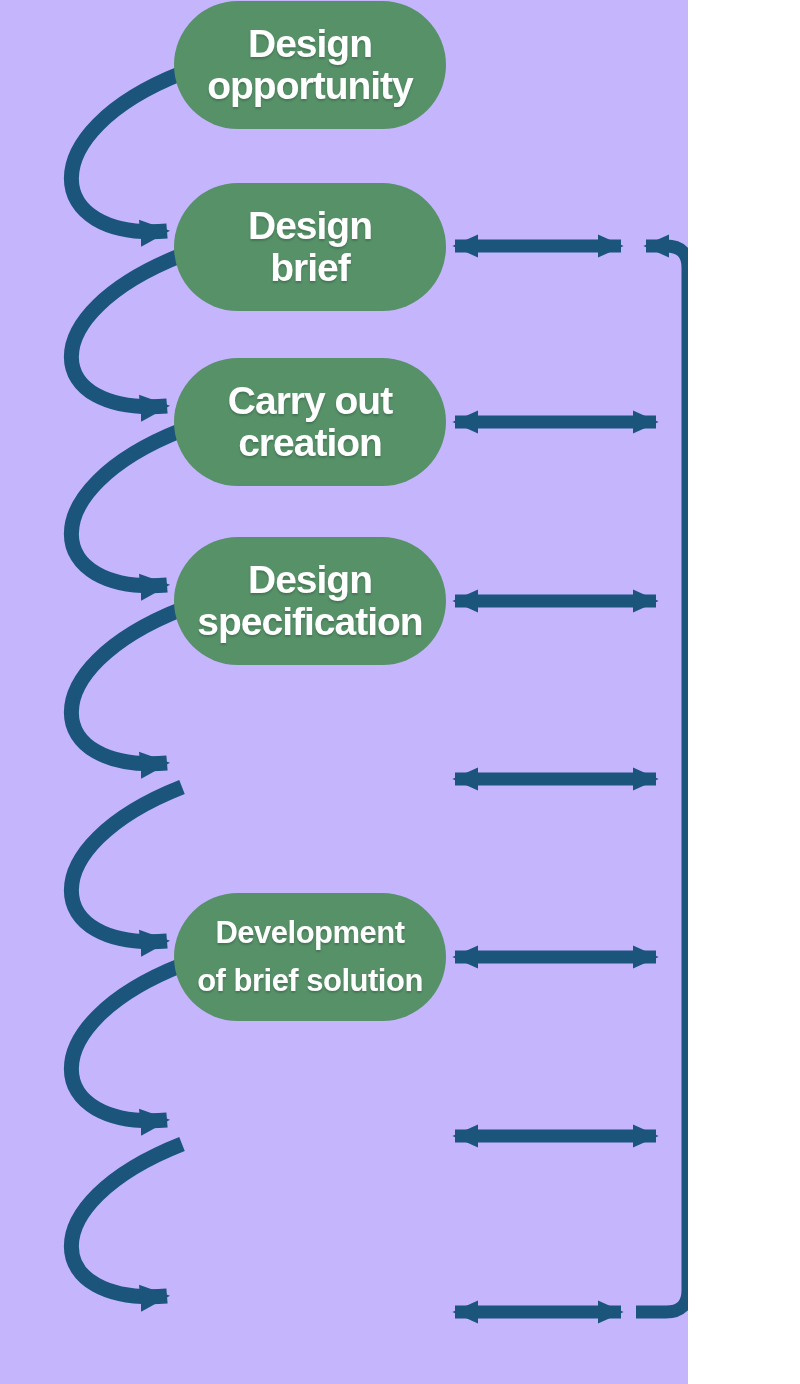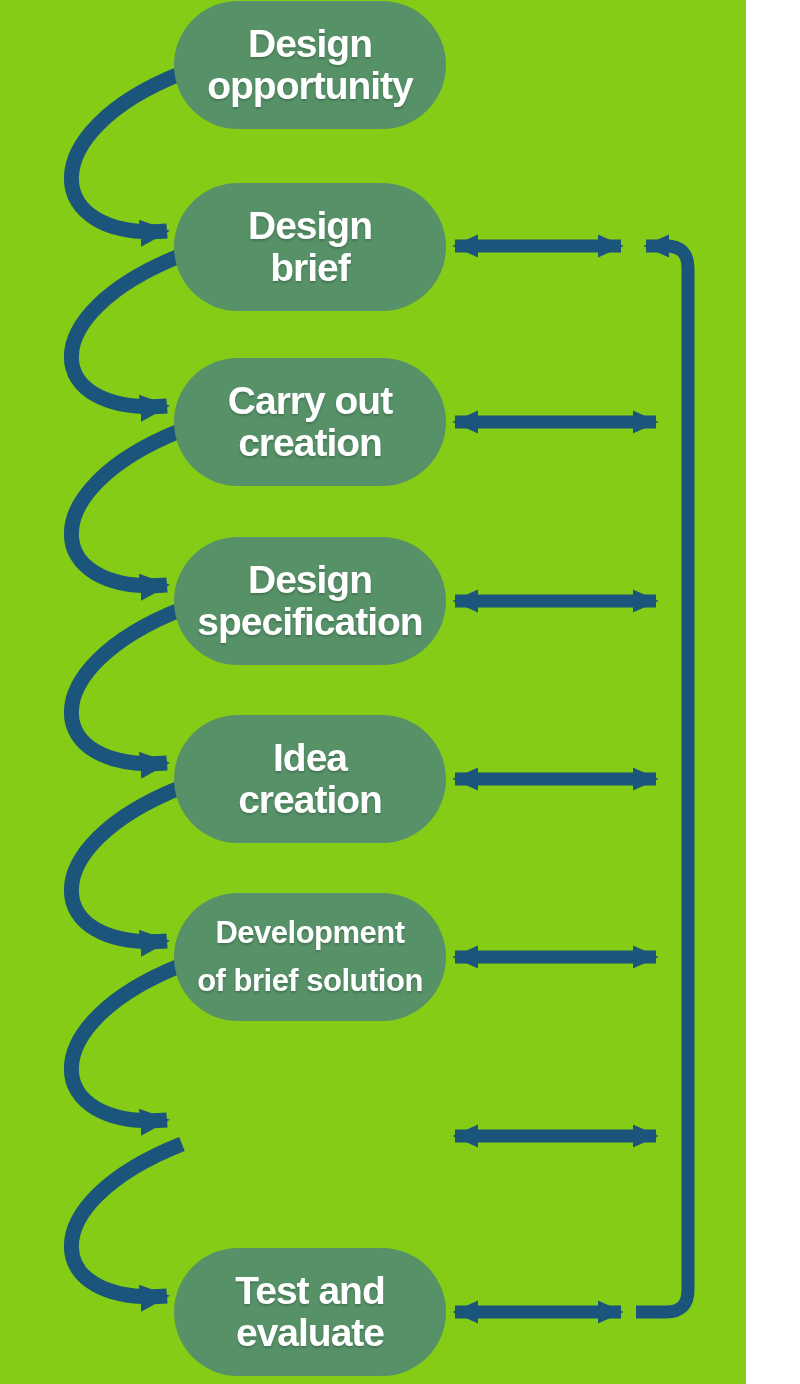--- a/index.html
+++ b/index.html
@@ -3,23 +3,23 @@
 <meta charset="utf-8">
 <style>
   html, body {
     margin: 0;
     padding: 0;
     background: #ffffff;
     font-family: "Liberation Sans", sans-serif;
   }
   .canvas {
     position: relative;
-    width: 746px;
+    width: 688px;
     height: 1384px;
-    background: #84cc16;
+    background: #c4b5fd;
     overflow: hidden;
   }
   .arrow-layer {
     position: absolute;
     top: 0;
     left: 0;
   }
   .step-box {
     position: absolute;
     left: 174px;
@@ -84,20 +84,16 @@
   </svg>
 
   <div class="step-box" style="top:1px">Design
 opportunity</div>
   <div class="step-box" style="top:183px">Design
 brief</div>
   <div class="step-box" style="top:358px">Carry out
 creation</div>
   <div class="step-box" style="top:537px">Design
 specification</div>
-  <div class="step-box" style="top:715px">Idea
-creation</div>
   <div class="step-box small" style="top:893px">Development
 of brief solution</div>
-  <div class="step-box" style="top:1248px">Test and
-evaluate</div>
 
 </div>
 
 </body></html>

